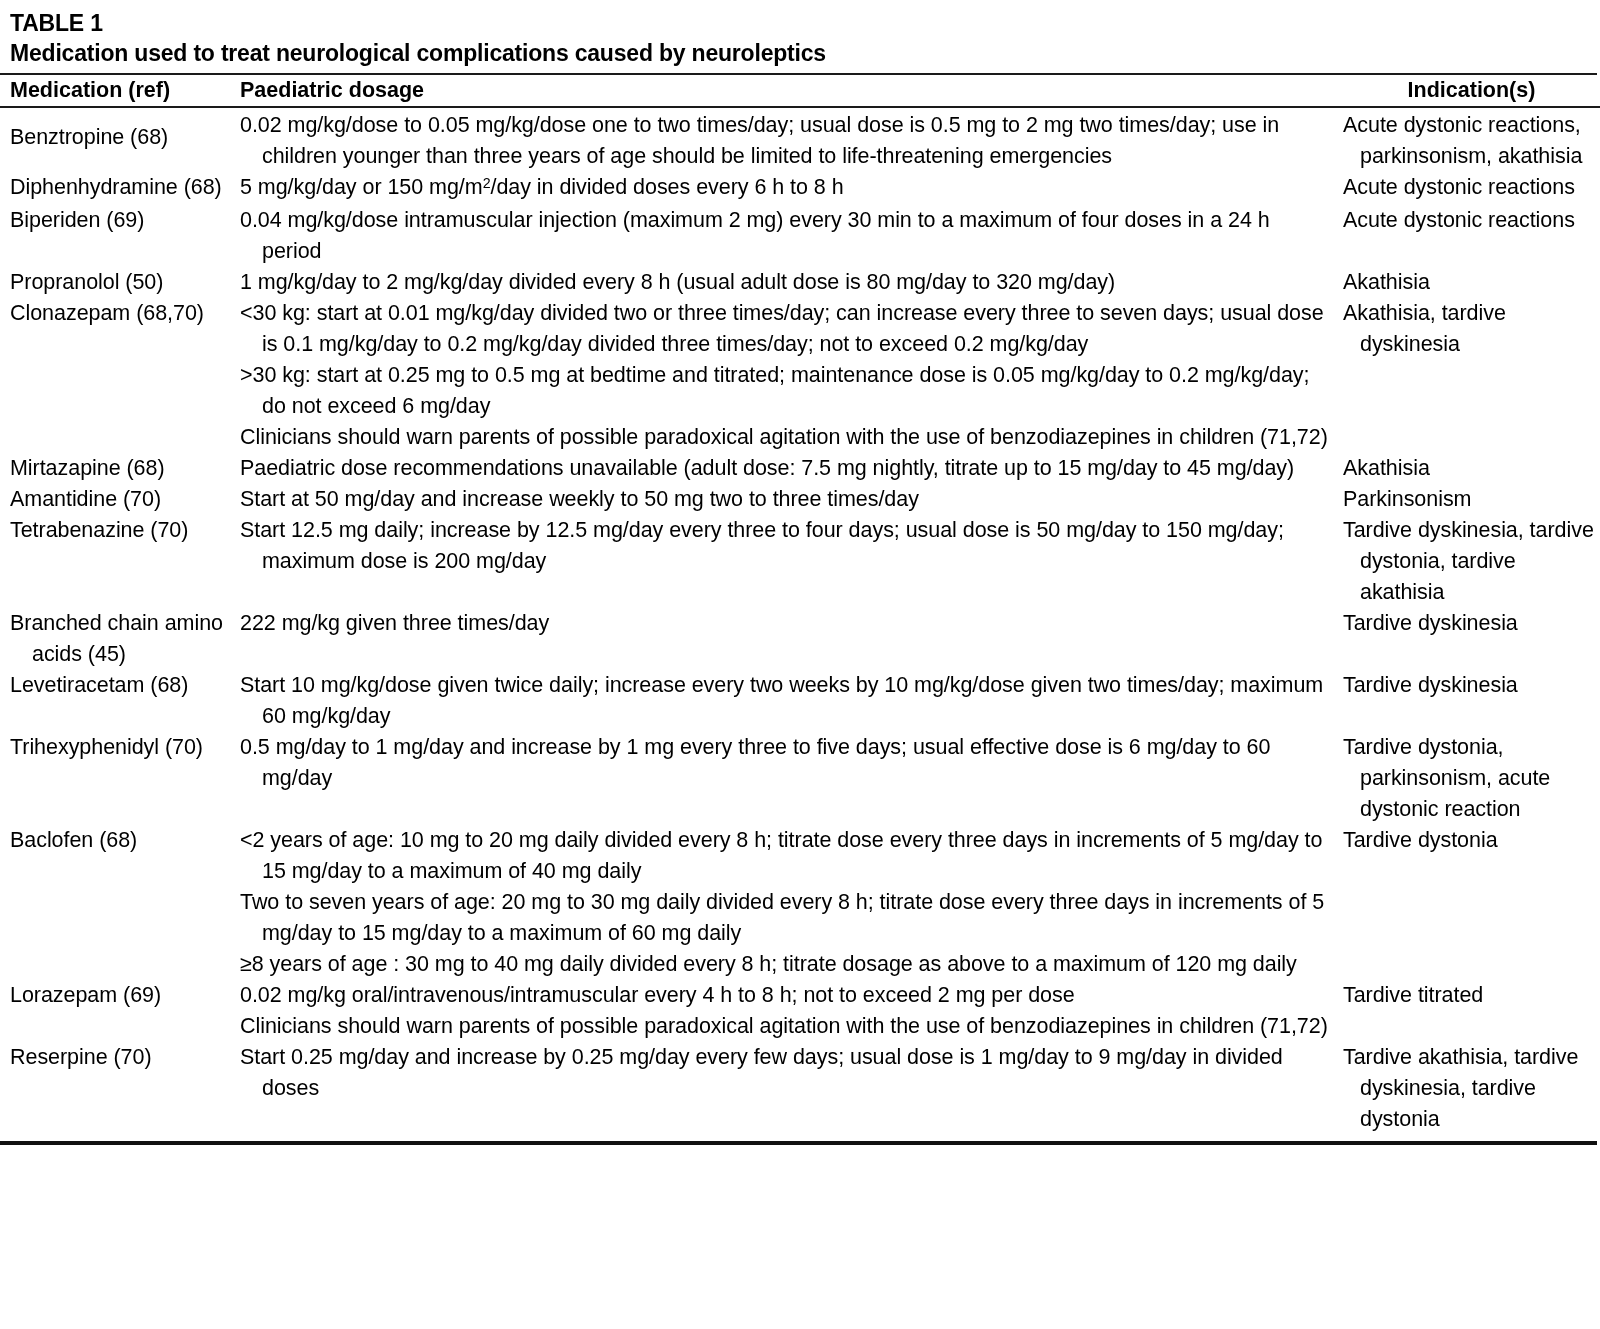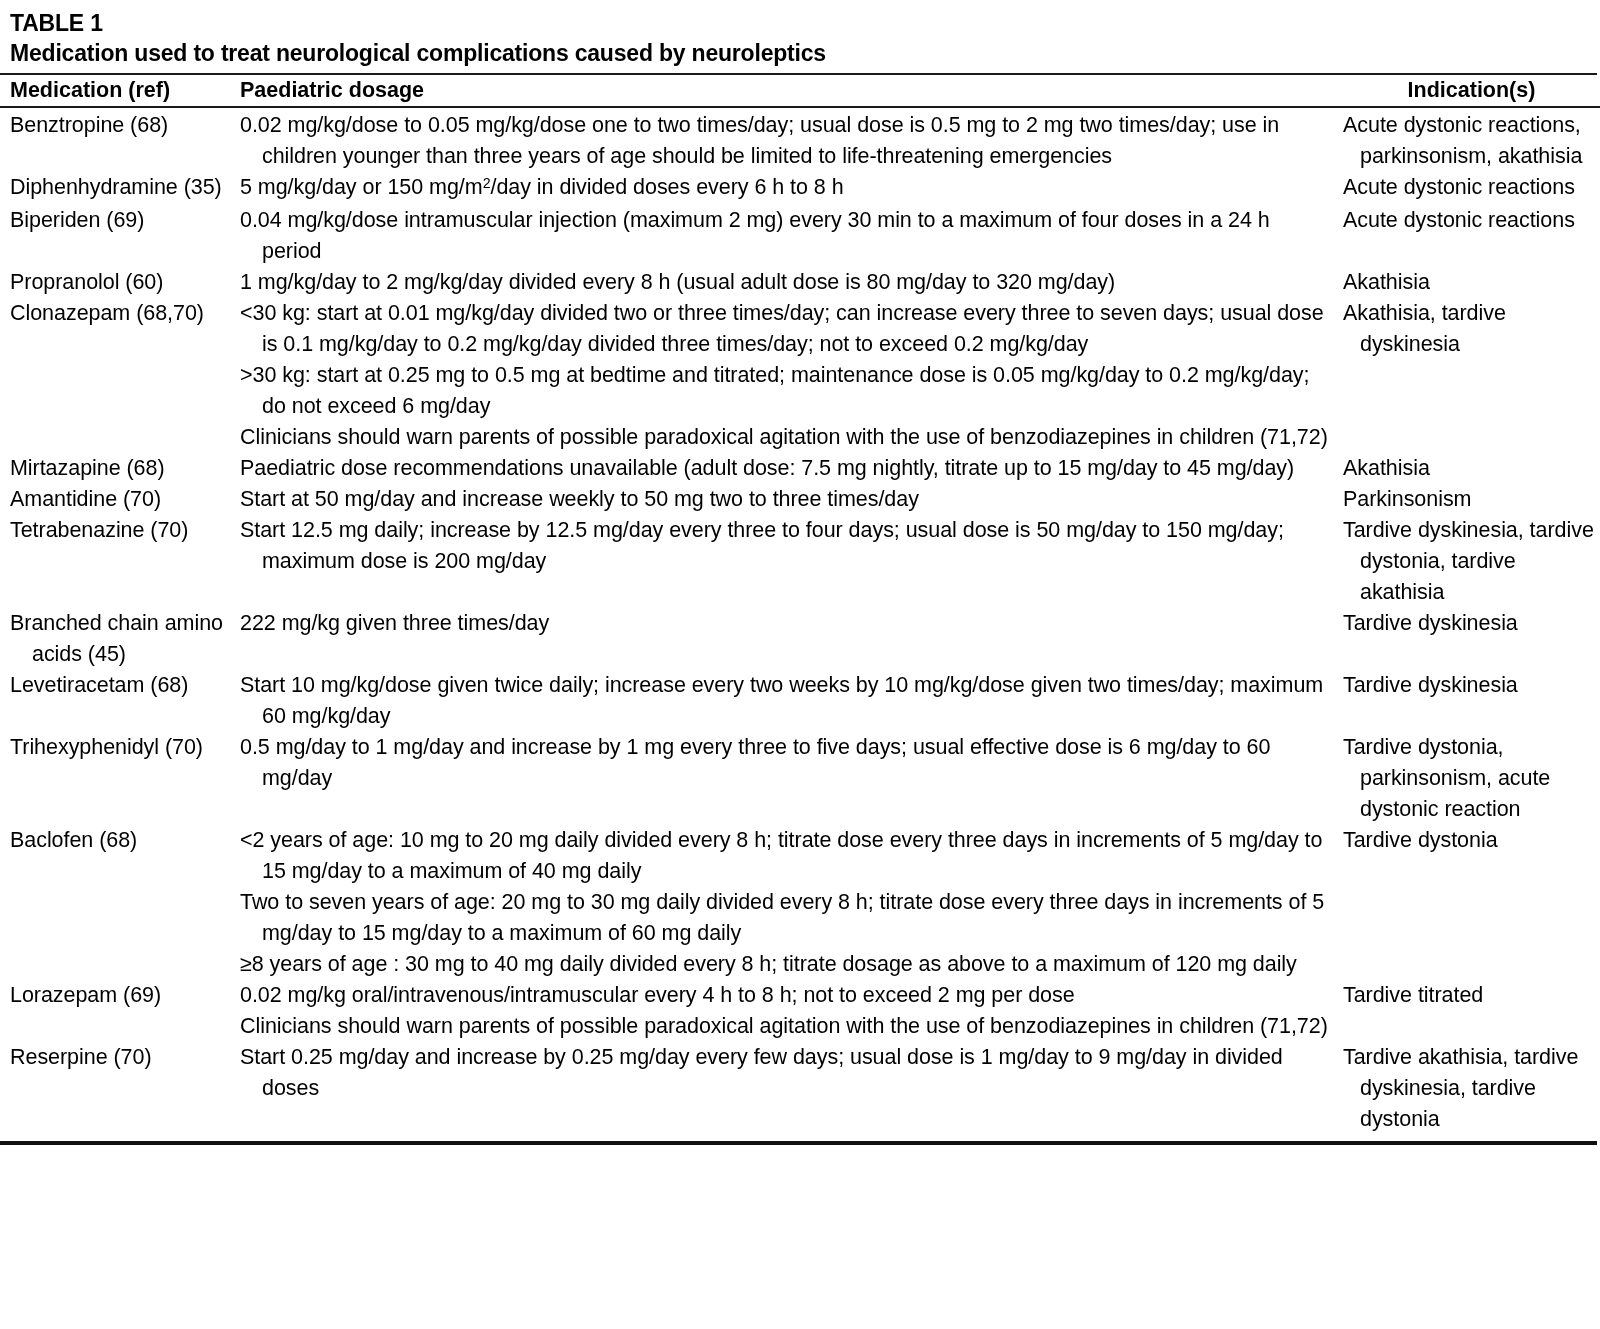--- a/index.html
+++ b/index.html
@@ -122,35 +122,35 @@
     </colgroup>
     <thead>
       <tr>
         <th class="hdr med">Medication (ref)</th>
         <th class="hdr dose">Paediatric dosage</th>
         <th class="hdr ind">Indication(s)</th>
       </tr>
     </thead>
     <tbody id="tbody">
         <tr>
-          <td style="border-top: 2px solid rgb(26, 26, 26); padding-top: 2px;">
+          <td style="border-top: 2px solid rgb(26, 26, 26); padding-top: 14px;">
             <div class="cell med">Benztropine (68)</div>
           </td>
           <td style="border-top: 2px solid rgb(26, 26, 26); padding-top: 2px;">
             <div class="cell dose">
               <span class="para hang">0.02 mg/kg/dose to 0.05 mg/kg/dose one to two times/day; usual dose is 0.5 mg to 2 mg two times/day; use in children younger than three years of age should be limited to life-threatening emergencies</span>
             </div>
           </td>
           <td style="border-top: 2px solid rgb(26, 26, 26); padding-top: 2px; margin-top: 12px;">
             <div class="cell ind">Acute dystonic reactions, parkinsonism, akathisia</div>
           </td>
         </tr>
         <tr>
           <td>
-            <div class="cell med">Diphenhydramine (35)</div>
+            <div class="cell med">Diphenhydramine (68)</div>
           </td>
           <td>
             <div class="cell dose">
               <span class="para hang">5 mg/kg/day or 150 mg/m<sup class="sup2">2</sup>/day in divided doses every 6 h to 8 h</span>
             </div>
           </td>
           <td>
             <div class="cell ind">Acute dystonic reactions</div>
           </td>
         </tr>
@@ -162,21 +162,21 @@
             <div class="cell dose">
               <span class="para hang">0.04 mg/kg/dose intramuscular injection (maximum 2 mg) every 30 min to a maximum of four doses in a 24 h period</span>
             </div>
           </td>
           <td>
             <div class="cell ind">Acute dystonic reactions</div>
           </td>
         </tr>
         <tr>
           <td>
-            <div class="cell med">Propranolol (60)</div>
+            <div class="cell med">Propranolol (50)</div>
           </td>
           <td>
             <div class="cell dose">
               <span class="para hang">1 mg/kg/day to 2 mg/kg/day divided every 8 h (usual adult dose is 80 mg/day to 320 mg/day)</span>
             </div>
           </td>
           <td>
             <div class="cell ind">Akathisia</div>
           </td>
         </tr>

